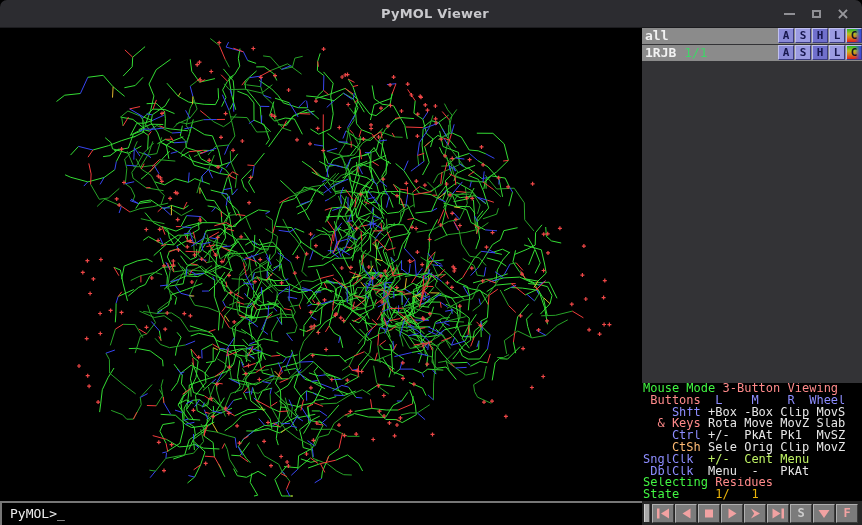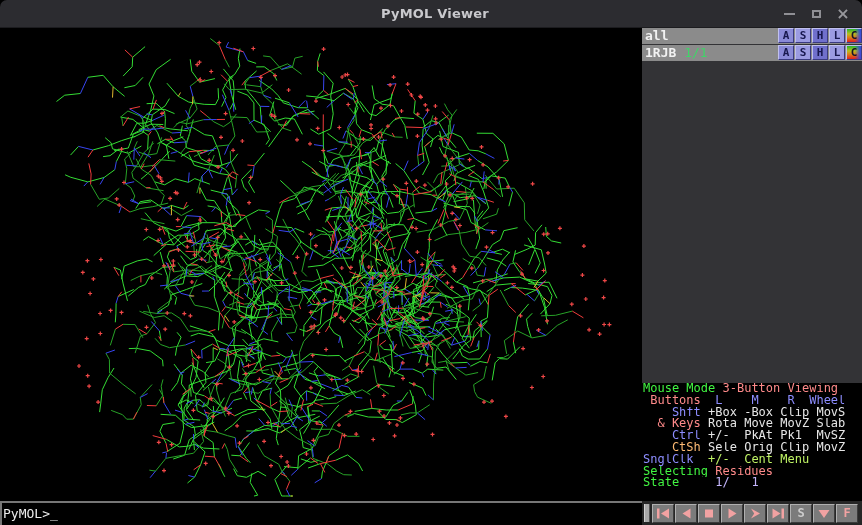--- a/index.html
+++ b/index.html
@@ -35,21 +35,21 @@
   
   .mouse-panel{position:absolute;left:0;bottom:0;width:220px;height:118px;background:#000;
                font-family:"DejaVu Sans Mono","Liberation Mono",monospace;font-size:12px;padding-left:1px;box-sizing:border-box;}
   .mline{height:11.8px;line-height:11.8px;white-space:pre;overflow:hidden;}
   .mline span{white-space:pre;}
   
   .bottom{position:absolute;left:0;top:501px;width:862px;height:24px;}
   .cmd{position:absolute;left:0;top:0;width:642px;height:24px;background:#000;
        border-top:2px solid #767676;border-left:2px solid #767676;box-sizing:border-box;
        font-family:"DejaVu Sans Mono","Liberation Mono",monospace;font-size:13px;color:#ececec;
-       line-height:21px;padding-left:1px;}
+       line-height:21px;padding-left:8px;}
   .vcr{position:absolute;left:642px;top:0;width:220px;height:24px;background:#262626;
        display:flex;align-items:center;}
   .vcr-handle{width:4px;height:18px;background:#a8a8a8;border-left:1px solid #d0d0d0;border-right:1px solid #555;
               margin:0 2px 0 2px;}
   .vbtn{width:22px;height:19px;margin-right:1px;background:#7b7b7b;display:flex;align-items:center;justify-content:center;
         border-top:1px solid #b0b0b0;border-left:1px solid #b0b0b0;border-right:1px solid #3b3b3b;border-bottom:1px solid #3b3b3b;
         box-sizing:border-box;cursor:default;font-family:"DejaVu Sans Mono","Liberation Mono",monospace;
         font-size:12px;font-weight:bold;}
 </style>
 </head>
@@ -101,22 +101,23 @@
           </span></div>
       </div>
     <div class="mouse-panel" id="mouse-panel">
         <div class="mline"><span style="color: rgb(66, 245, 66);">Mouse Mode </span><span style="color: rgb(255, 138, 138);">3-Button Viewing</span></div>
         <div class="mline"><span style="color: rgb(255, 138, 138);"> Buttons </span><span style="color: rgb(141, 141, 255);"> L    M    R  Wheel</span></div>
         <div class="mline"><span style="color: rgb(141, 141, 255);">    Shft </span><span style="color: rgb(230, 230, 230);">+Box -Box Clip MovS</span></div>
         <div class="mline"><span style="color: rgb(255, 138, 138);">  &amp; Keys </span><span style="color: rgb(230, 230, 230);">Rota Move MovZ Slab</span></div>
         <div class="mline"><span style="color: rgb(141, 141, 255);">    Ctrl </span><span style="color: rgb(230, 230, 230);">+/-  PkAt Pk1  MvSZ</span></div>
         <div class="mline"><span style="color: #fdba74;">    CtSh </span><span style="color: rgb(230, 230, 230);">Sele Orig Clip MovZ</span></div>
         <div class="mline"><span style="color: rgb(141, 141, 255);">SnglClk  </span><span style="color: #bef264; text-align: right;">+/-  Cent Menu</span></div>
+        <div class="mline"><span style="color: rgb(141, 141, 255);"> DblClk  </span><span style="color: rgb(230, 230, 230);">Menu  -   PkAt</span></div>
         <div class="mline"><span style="color: rgb(66, 245, 66);">Selecting </span><span style="color: rgb(255, 138, 138);">Residues</span></div>
-        <div class="mline"><span style="color: rgb(66, 245, 66);">State </span><span style="color: #c4b5fd;">    1/   1</span></div>
+        <div class="mline"><span style="color: rgb(66, 245, 66);">State </span><span style="color: #eab308;">    1/   1</span></div>
       </div>
   </div>
 
   <div class="bottom">
     <div class="cmd"><span>PyMOL&gt;</span><span>_</span></div>
     <div class="vcr">
       <span class="vcr-handle"></span>
       <span id="vcr-buttons" style="display:flex">
           <span class="vbtn">
             <svg width="18" height="13">

